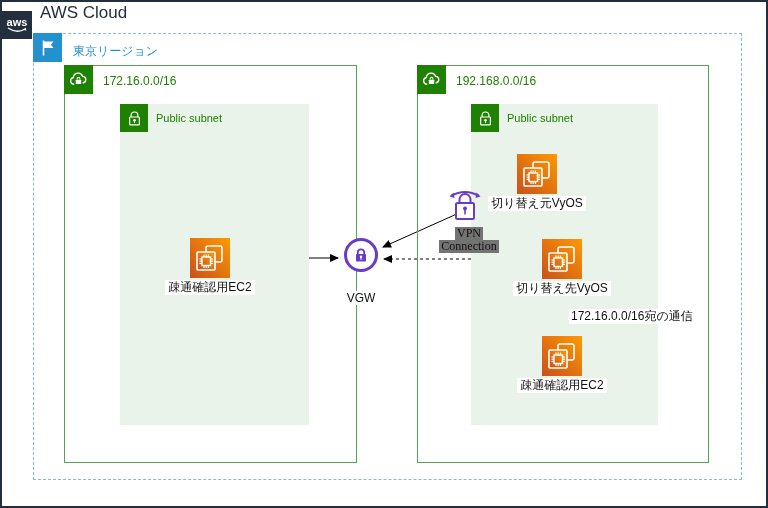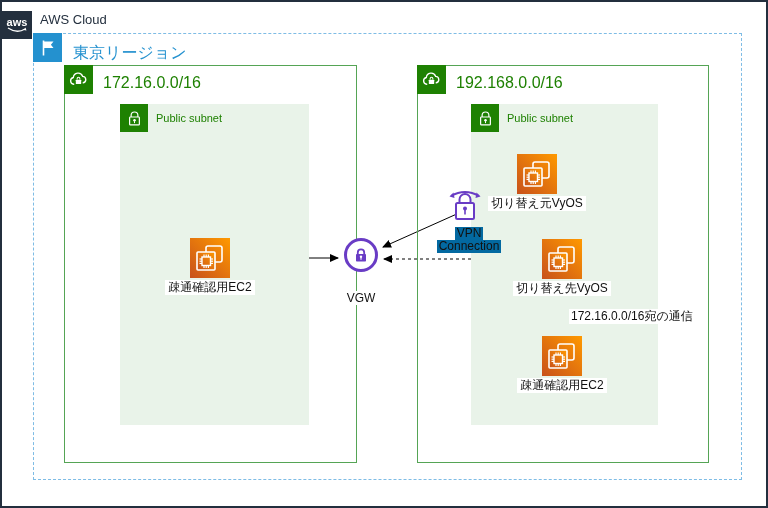--- a/index.html
+++ b/index.html
@@ -1,53 +1,53 @@
 <!DOCTYPE html>
 <html><head>
 <meta charset="utf-8">
 <style>
   html,body{margin:0;padding:0;background:#fff;font-family:"Liberation Sans",sans-serif;}
   .canvas{position:relative;width:768px;height:508px;background:#fff;border:2px solid #232F3E;box-sizing:border-box;overflow:hidden;}
 
   
   .aws-logo{position:absolute;left:0;top:0;width:30px;height:28px;background:#232F3E;display:flex;flex-direction:column;align-items:center;justify-content:center;margin-top:9px;}
   .aws-logo .t{color:#fff;font-weight:bold;font-size:11px;line-height:10px;letter-spacing:0;}
-  .aws-cloud-label{position:absolute;left:38px;top:10px;font-size:13px;color:#232F3E;}
+  .aws-cloud-label{position:absolute;left:38px;top:1px;font-size:17px;color:#232F3E;}
 
   
   .region{position:absolute;left:31px;top:31px;width:709px;height:447px;border:1px dashed #7EBCE5;box-sizing:border-box;}
   .region-flag{position:absolute;left:31px;top:31px;width:29px;height:29px;background:#2491CF;display:flex;align-items:center;justify-content:center;}
-  .region-label{position:absolute;left:71px;top:41px;font-size:16px;color:#2491CF;}
+  .region-label{position:absolute;left:71px;top:41px;font-size:12px;color:#2491CF;}
 
   
   .vpc{position:absolute;border:1px solid #55A455;box-sizing:border-box;background:transparent;}
   .vpc-left{left:62px;top:63px;width:293px;height:398px;}
   .vpc-right{left:415px;top:63px;width:292px;height:398px;}
   .vpc-icon{position:absolute;left:-1px;top:-1px;width:29px;height:29px;background:#1E8102;display:flex;align-items:center;justify-content:center;}
-  .vpc-label{position:absolute;left:38px;top:8px;font-size:16px;color:#1E8102;white-space:nowrap;}
+  .vpc-label{position:absolute;left:38px;top:8px;font-size:12px;color:#1E8102;white-space:nowrap;}
 
   
   .subnet{position:absolute;background:#E9F3E9;}
   .subnet-left{left:118px;top:102px;width:189px;height:321px;}
   .subnet-right{left:469px;top:102px;width:187px;height:321px;}
   .subnet-icon{position:absolute;left:0;top:0;width:28px;height:28px;background:#1E8102;display:flex;align-items:center;justify-content:center;}
   .subnet-label{position:absolute;left:36px;top:8px;font-size:11px;color:#1E8102;white-space:nowrap;}
 
   
   .node{position:absolute;width:130px;display:flex;flex-direction:column;align-items:center;}
   .ec2-ic{width:40px;height:40px;background:linear-gradient(45deg,#C8511B,#FF9900);flex:0 0 auto;}
   .node-label{margin-top:2px;background:#fff;padding:0 3px;font-size:12px;color:#111;line-height:15px;white-space:nowrap;}
 
   .vgw-node{position:absolute;left:309px;top:236px;width:100px;display:flex;flex-direction:column;align-items:center;}
   .vgw-circle{width:34px;height:34px;border:3px solid #693CC5;border-radius:50%;background:#fff;box-sizing:border-box;display:flex;align-items:center;justify-content:center;}
   .vgw-label{margin-top:19px;background:#fff;padding:0 3px;font-size:12px;color:#111;line-height:14px;}
 
   .vpn-icon-wrap{position:absolute;left:445px;top:185px;width:36px;height:42px;}
   .vpn-label{position:absolute;left:417px;top:225px;width:100px;text-align:center;font-size:12px;color:#111;line-height:13px;}
-  .vpn-label span{background:#0369a1;padding:0 2px;display:inline-block;}
+  .vpn-label span{background:#737373;padding:0 2px;display:inline-block;font-family:Liberation Serif, serif;}
 
   
   .edge-label{position:absolute;background:#fff;padding:0 2px;font-size:12px;color:#111;line-height:15px;white-space:nowrap;}
   .lbl-192{left:223px;top:219px;}
   .lbl-172{left:567px;top:307px;}
 
   .overlay{position:absolute;left:0;top:0;width:768px;height:508px;pointer-events:none;}
 </style>
 </head>
 <body>

